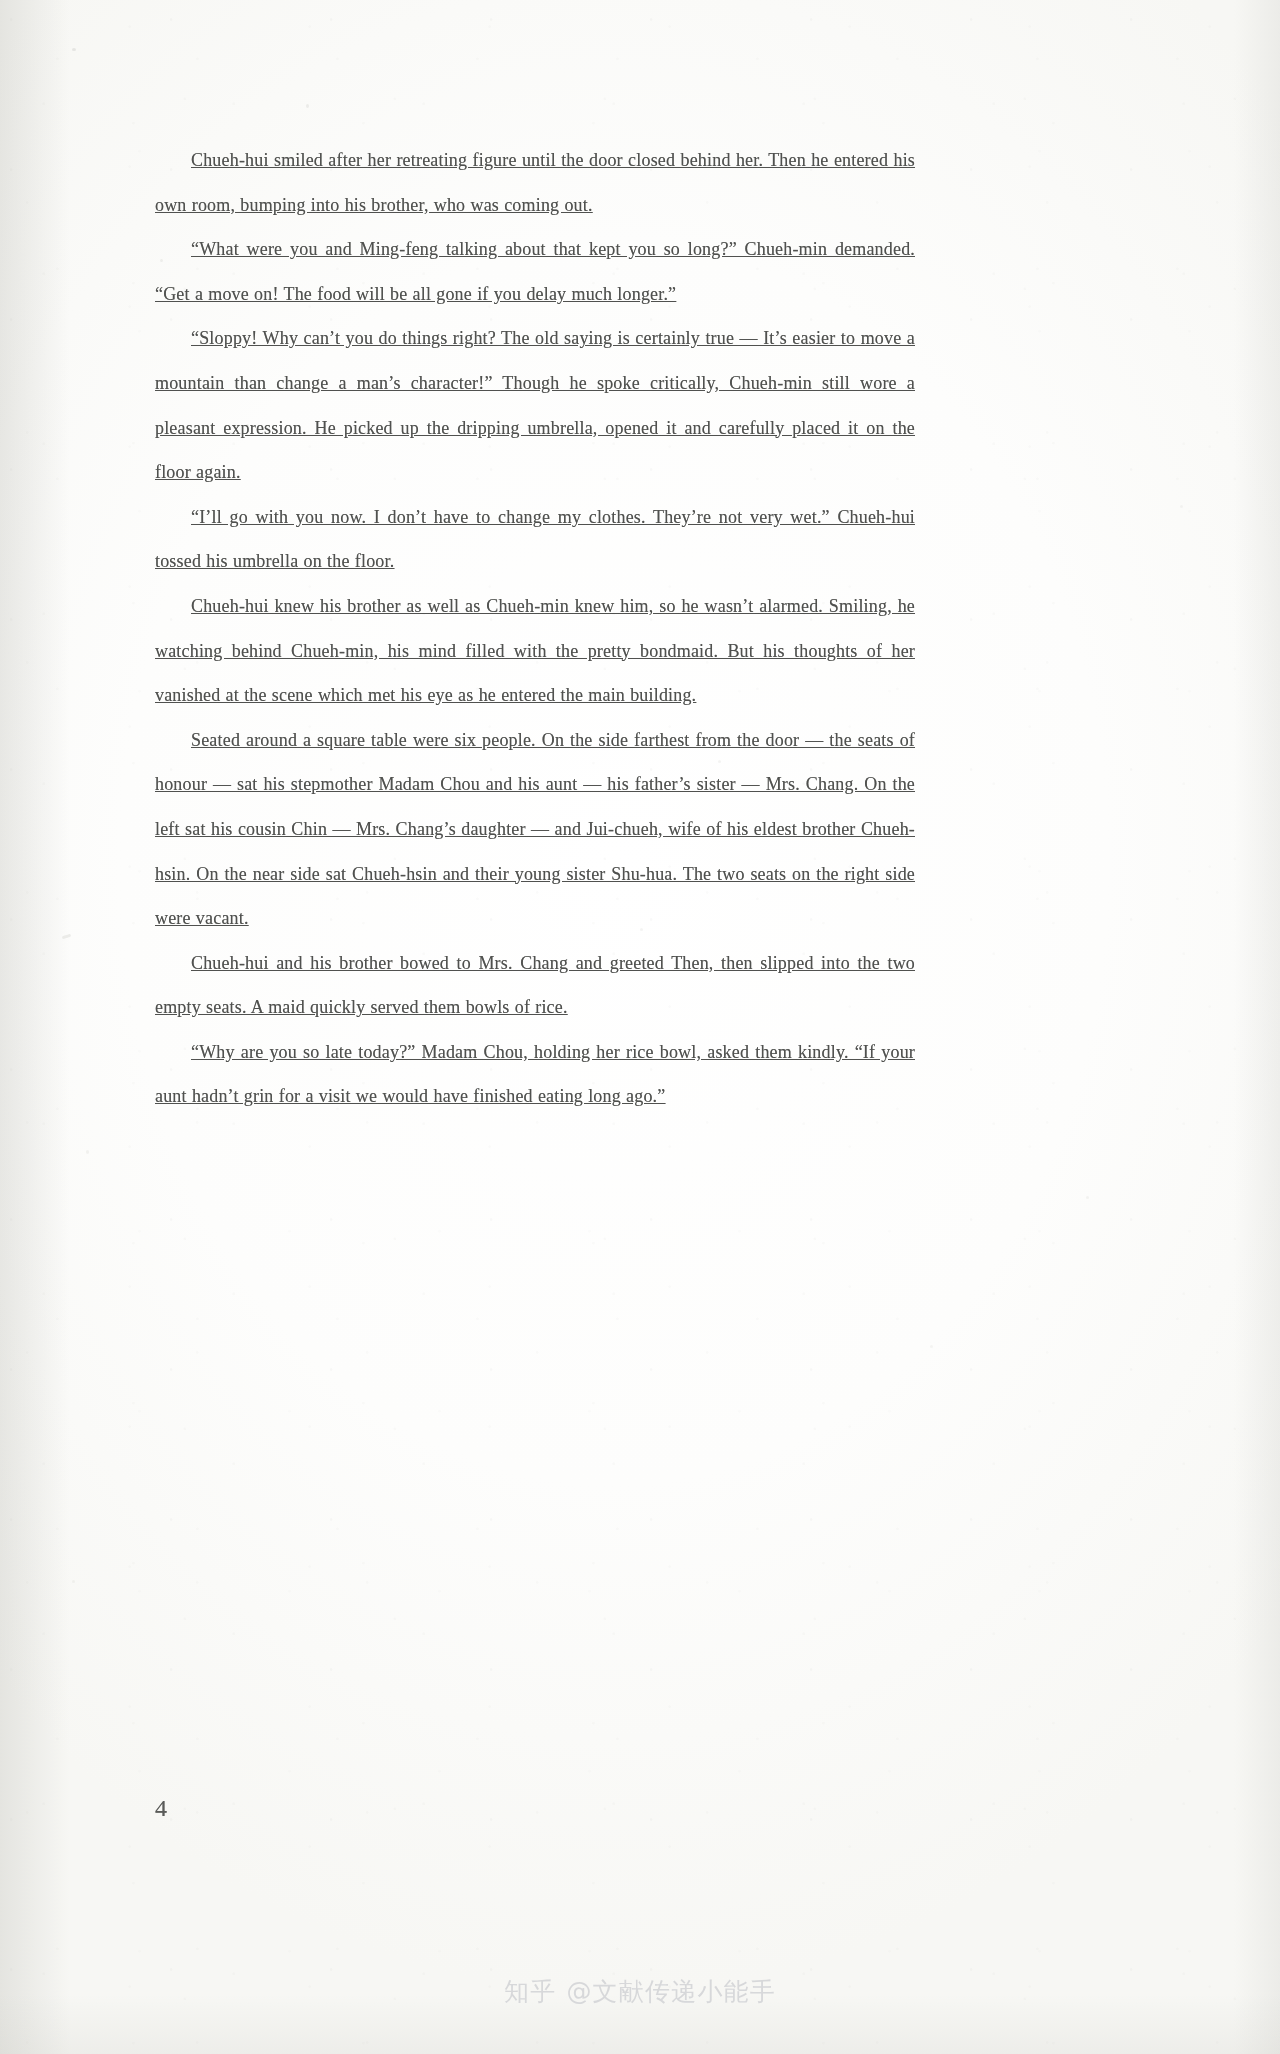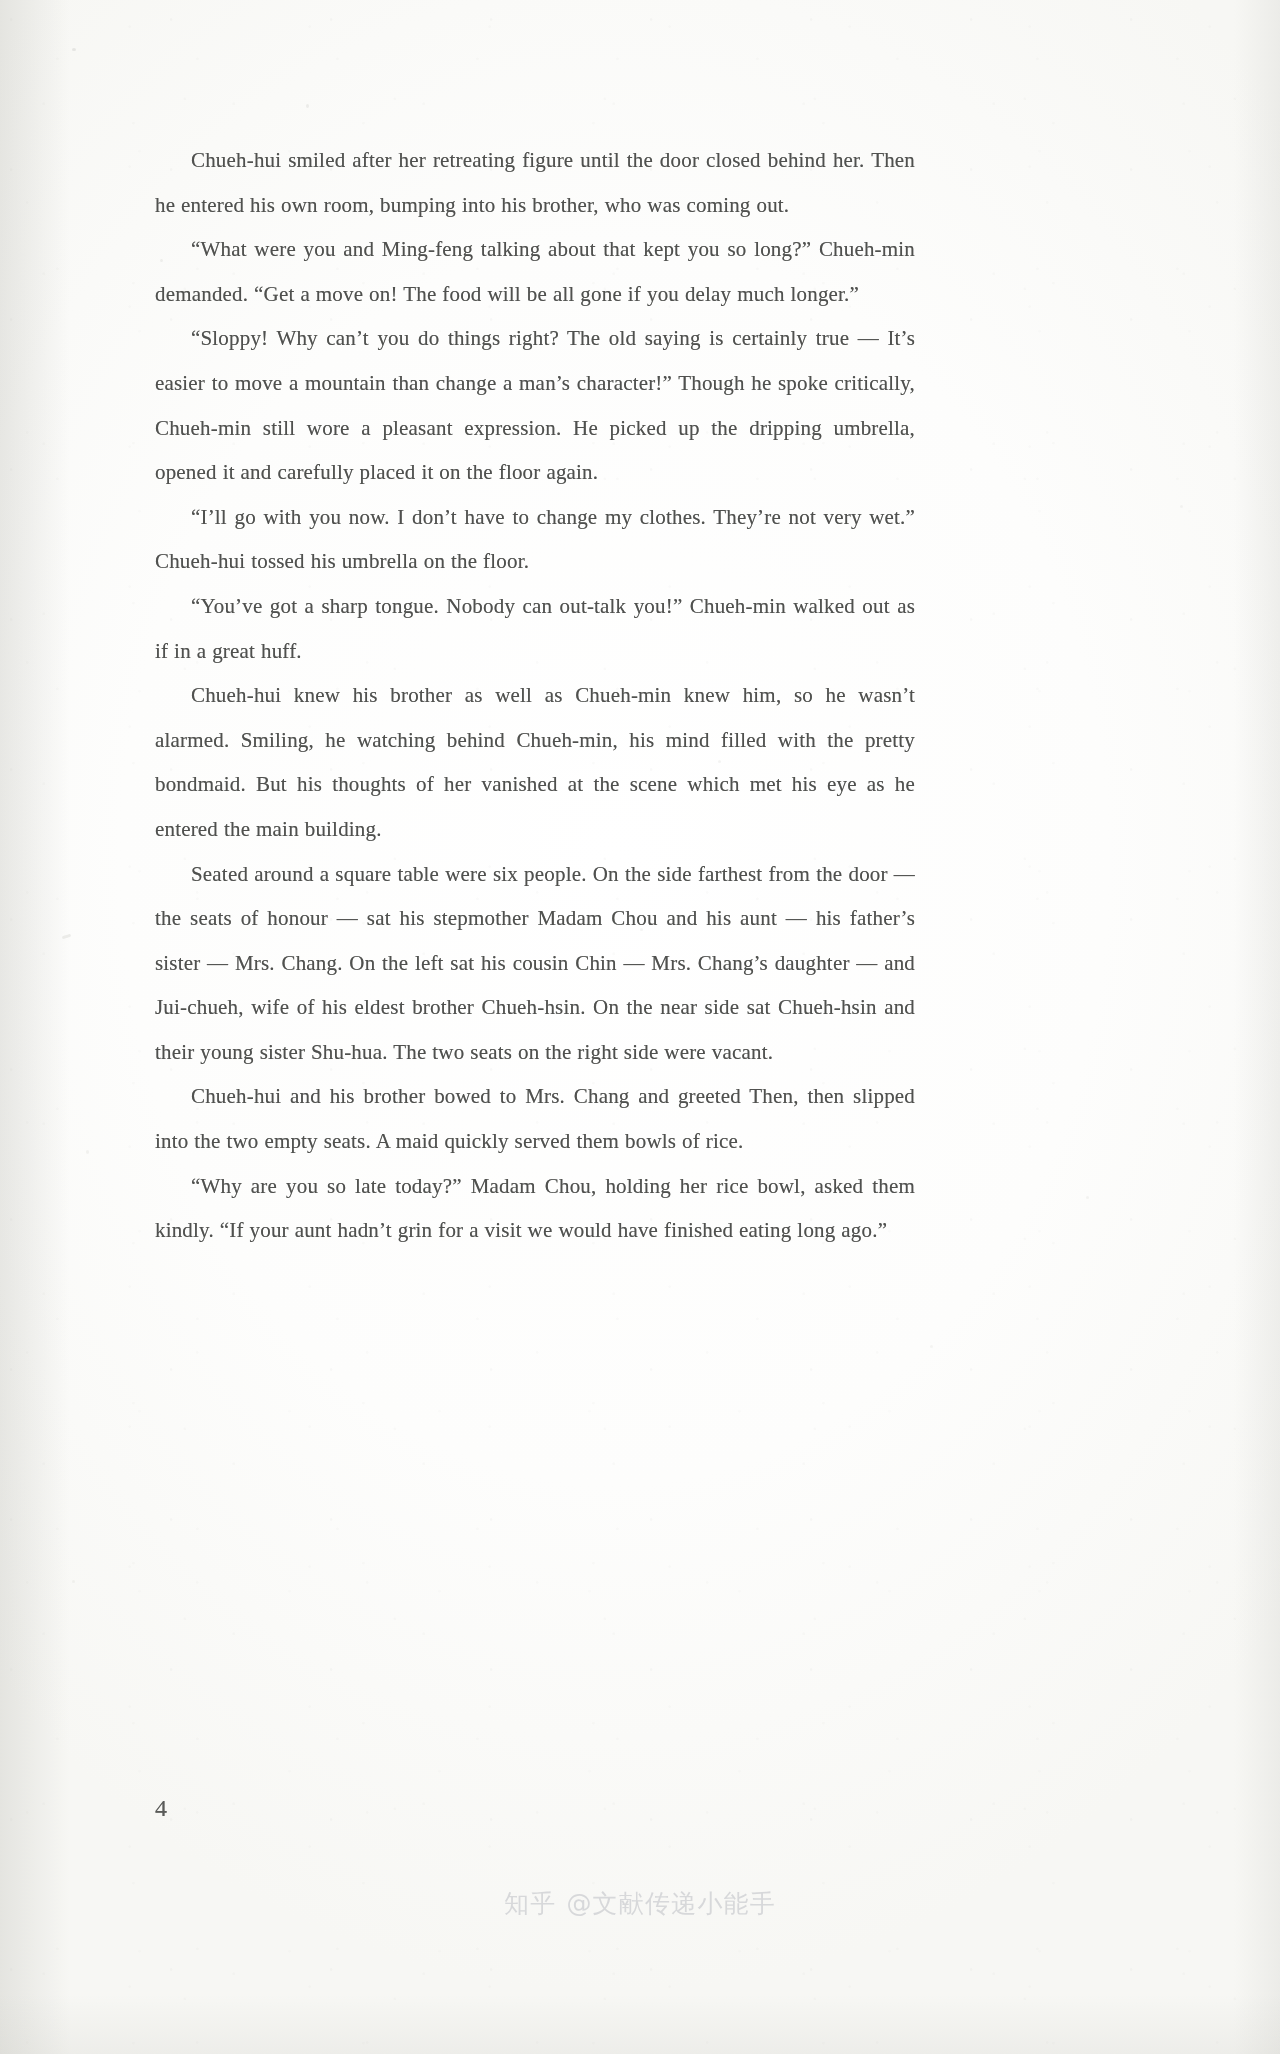--- a/index.html
+++ b/index.html
@@ -68,46 +68,47 @@
     position: absolute;
     left: 155px;
     top: 138px;
     width: 760px;
   }
   .para {
     margin: 0;
     text-indent: 36px;
     text-align: justify;
     text-justify: inter-word;
-    font-size: 21px;
+    font-size: 18px;
     line-height: 44.6px;
     color: #50514f;
     letter-spacing: .18px;
     word-spacing: .5px;
+    text-decoration: underline;
     -webkit-font-smoothing: antialiased;
   }
   
   #text-column, #page-number {
     text-shadow: 0 0 .55px rgba(90,92,90,.55);
   }
 
   #page-number {
     position: absolute;
     left: 155px;
     top: 1795px;
     font-size: 24px;
     color: #5a5b59;
     letter-spacing: .3px;
   }
 
   
   #watermark {
     position: absolute;
     left: 0;
-    top: 1887px;
+    top: 1975px;
     width: 100%;
     text-align: center;
     font-family: "DejaVu Sans", "Liberation Sans", sans-serif;
     font-size: 25px;
     color: #d7d8da;
     letter-spacing: 1.2px;
     white-space: nowrap;
     user-select: none;
   }
   #watermark .wm-logo { margin-right: 10px; }
@@ -142,21 +143,20 @@
   <div class="speck" style="left:1086px;top:1196px;width:3px; height:3px; opacity:.28;"></div>
   <div class="speck" style="left:930px; top:1345px;width:3px; height:3px; opacity:.26;"></div>
   <div class="speck" style="left:72px;  top:1580px;width:3px; height:3px; opacity:.26;"></div>
   <div class="speck" style="left:1180px;top:505px; width:3px; height:3px; opacity:.24;"></div>
 
   <div id="text-column">
     <p class="para">Chueh-hui smiled after her retreating figure until the door closed behind her.  Then he entered his own room, bumping into his brother, who was coming out.</p>
     <p class="para">“What were you and Ming-feng talking about that kept you so long?” Chueh-min demanded.  “Get a move on!  The food will be all gone if you delay much longer.”</p>
     <p class="para">“Sloppy!  Why can’t you do things right?  The old saying is certainly true — It’s easier to move a mountain than change a man’s character!”  Though he spoke critically, Chueh-min still wore a pleasant expression.  He picked up the dripping umbrella, opened it and carefully placed it on the floor again.</p>
     <p class="para">“I’ll go with you now.  I don’t have to change my clothes.  They’re not very wet.”  Chueh-hui tossed his umbrella on the floor.</p>
-    <p class="para">“You’ve got a sharp tongue.  Nobody can out-talk you!” Chueh-min walked out as if in a great huff.</p>
     <p class="para">Chueh-hui knew his brother as well as Chueh-min knew him, so he wasn’t alarmed.  Smiling, he watching behind Chueh-min, his mind filled with the pretty bondmaid.  But his thoughts of her vanished at the scene which met his eye as he entered the main building.</p>
     <p class="para">Seated around a square table were six people.  On the side farthest from the door — the seats of honour — sat his stepmother Madam Chou and his aunt — his father’s sister — Mrs. Chang.  On the left sat his cousin Chin — Mrs. Chang’s daughter — and Jui-chueh, wife of his eldest brother Chueh-hsin.  On the near side sat Chueh-hsin and their young sister Shu-hua.  The two seats on the right side were vacant.</p>
     <p class="para">Chueh-hui and his brother bowed to Mrs. Chang and greeted Then, then slipped into the two empty seats.  A maid quickly served them bowls of rice.</p>
     <p class="para">“Why are you so late today?” Madam Chou, holding her rice bowl, asked them kindly.  “If your aunt hadn’t grin for a visit we would have finished eating long ago.”</p>
   </div>
 
   <div id="page-number">4</div>
 
   <div id="watermark">
     <span class="wm-logo">知乎</span><span class="wm-handle">@文献传递小能手</span>

